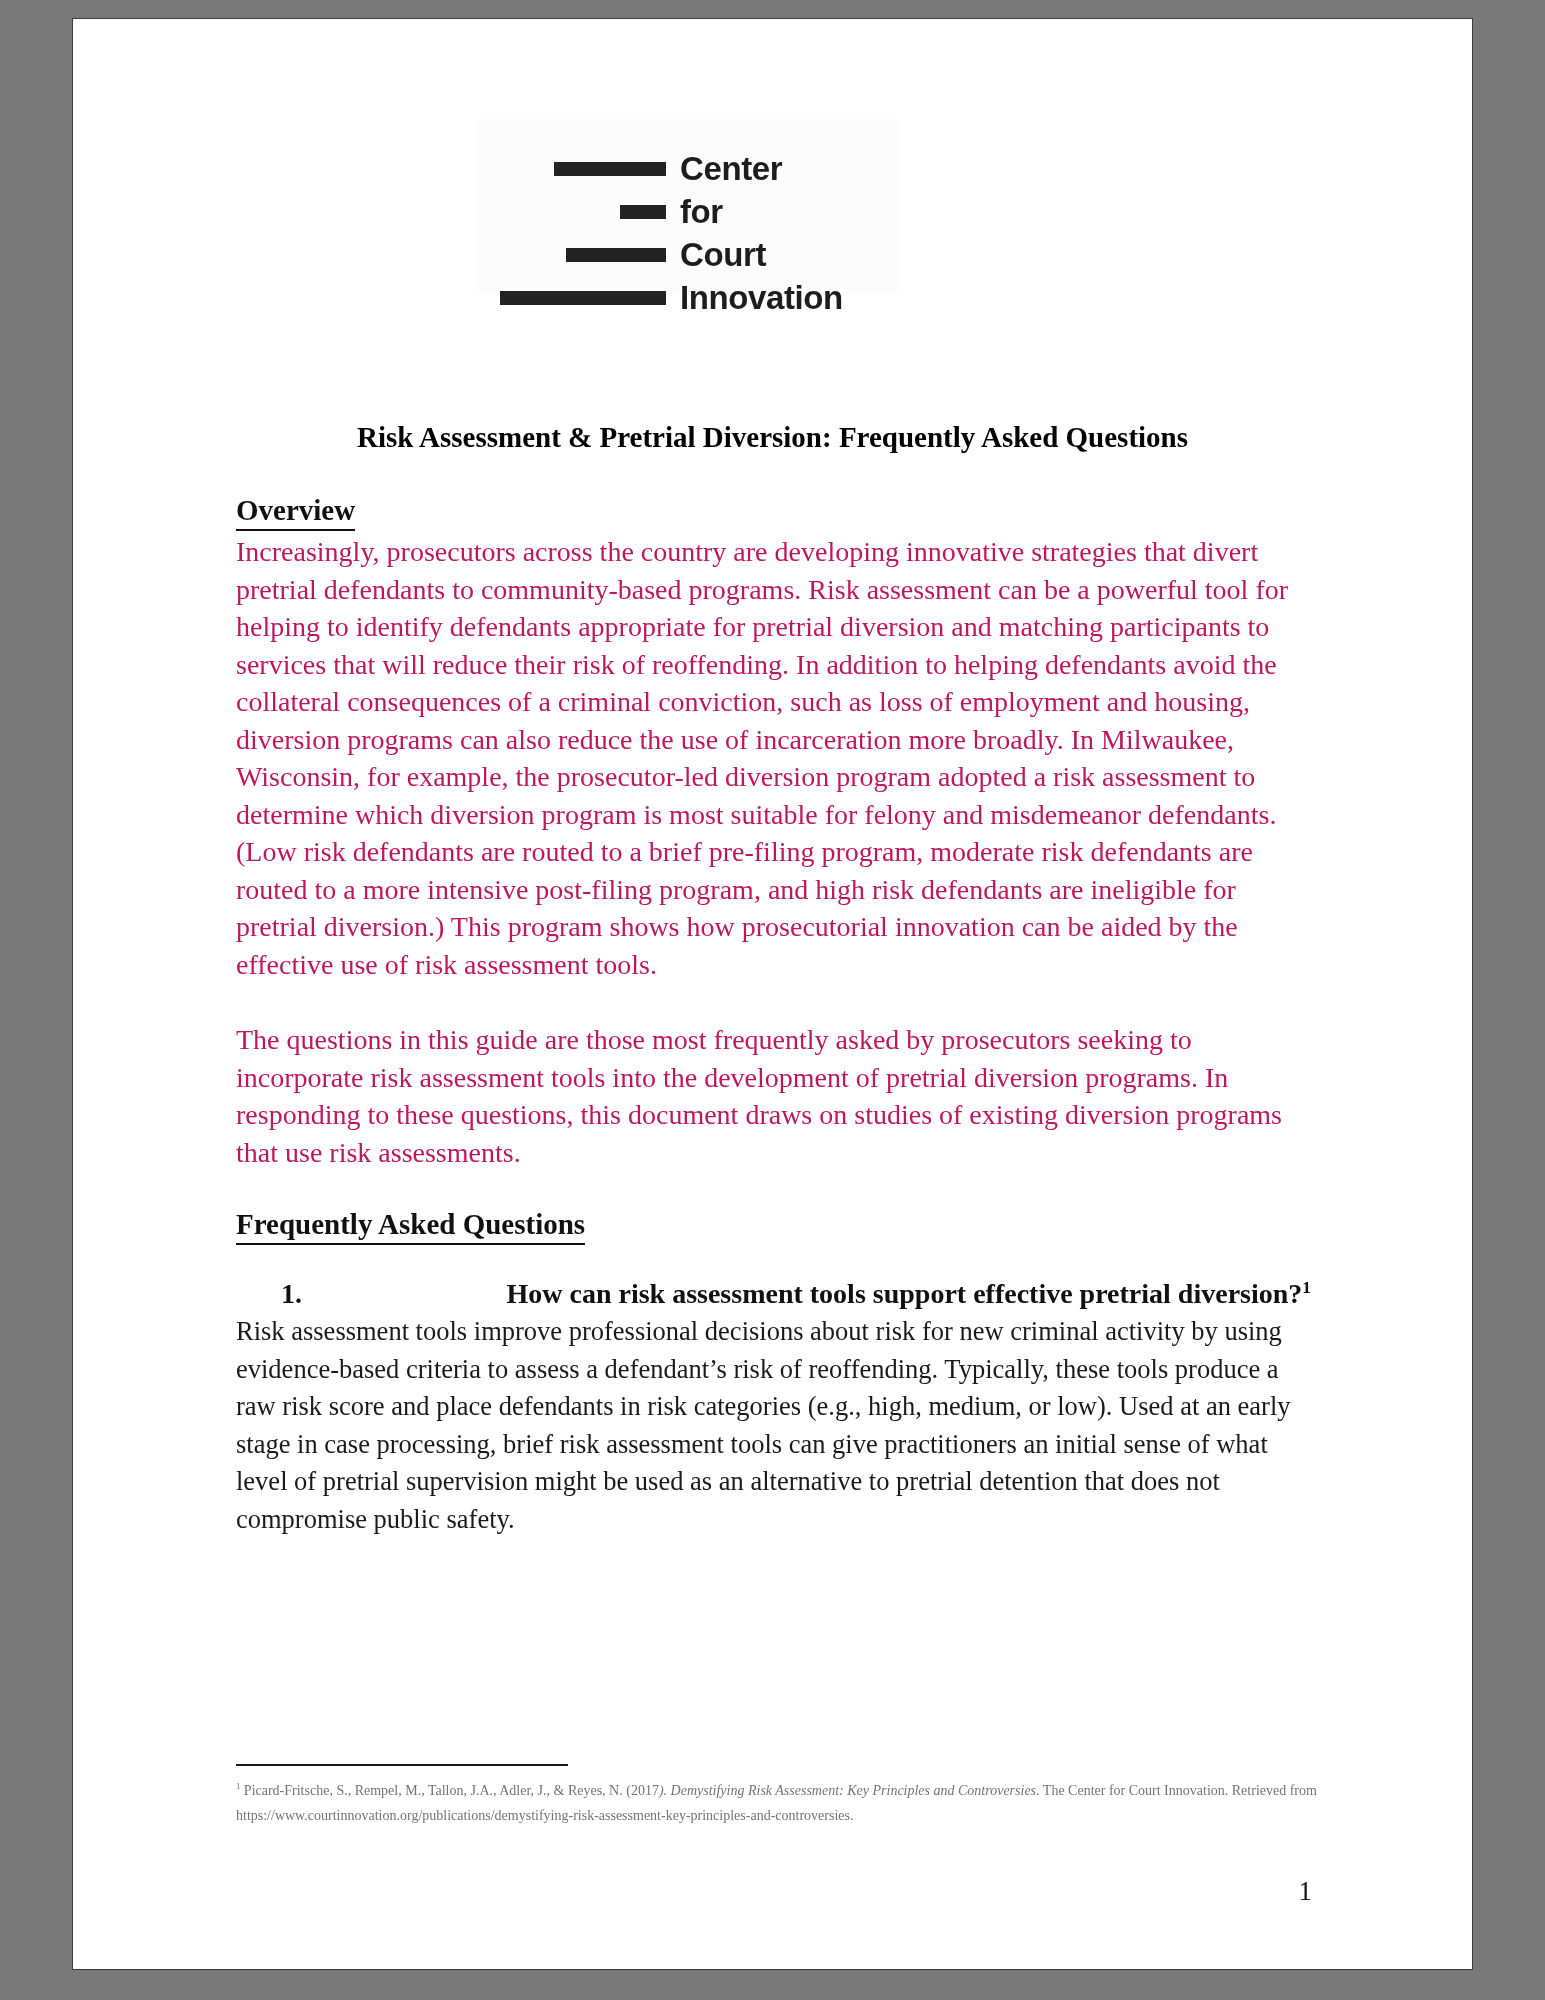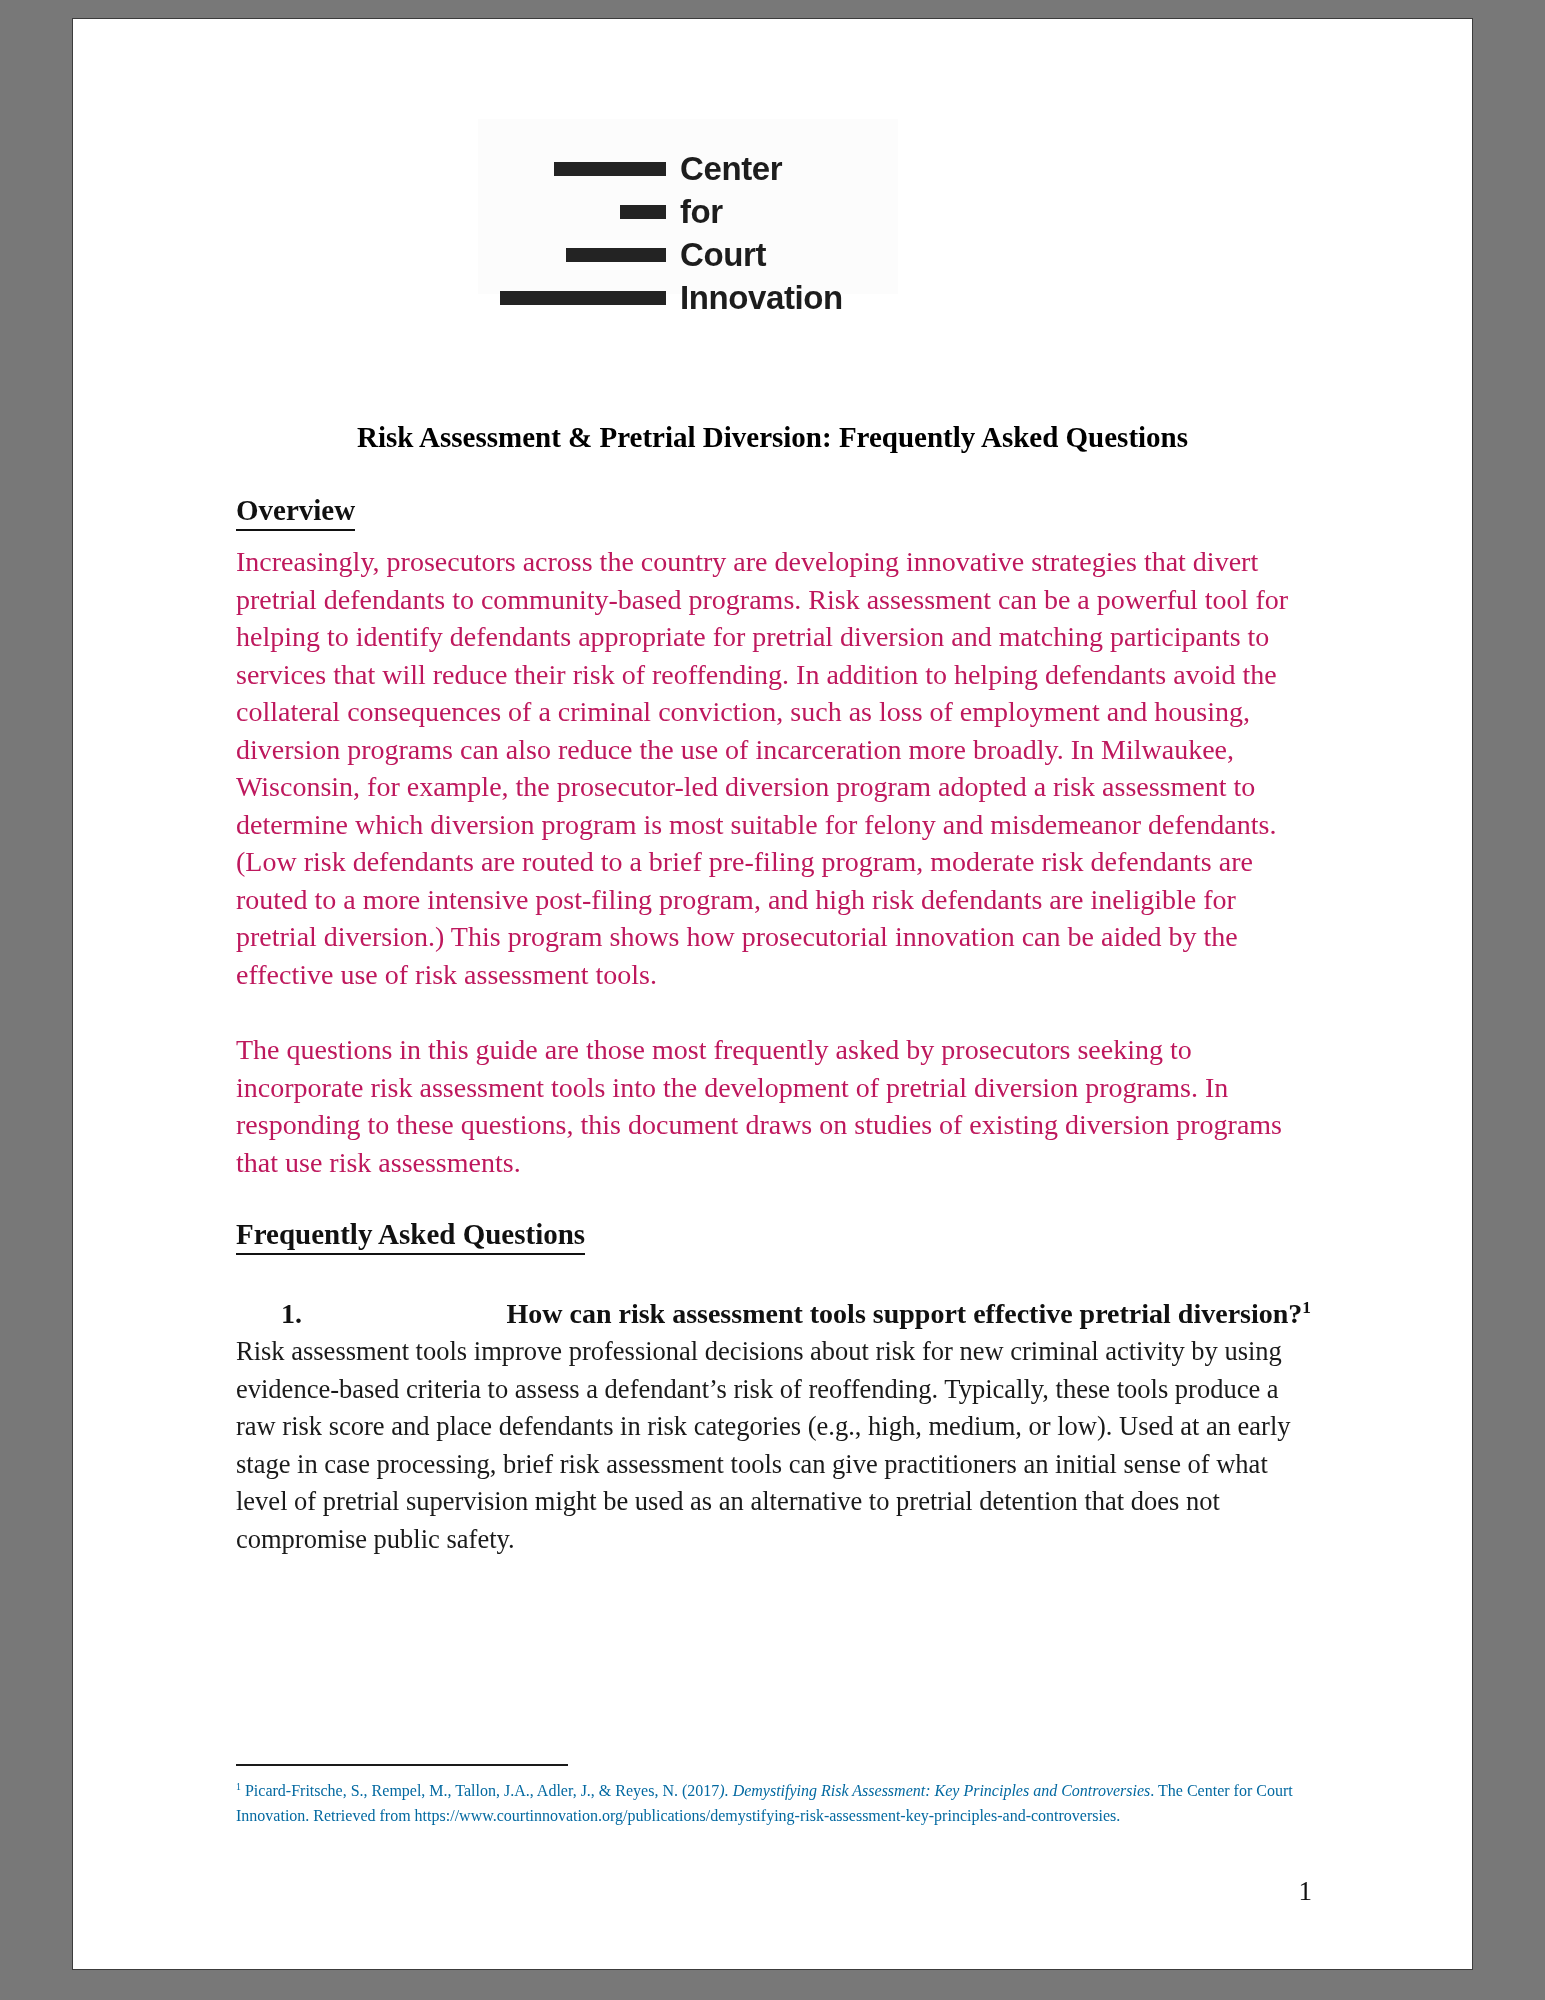--- a/index.html
+++ b/index.html
@@ -94,21 +94,21 @@
     width: 1075px;
   }
 
   .section-heading {
     font-weight: bold;
     font-size: 29px;
     line-height: 38px;
     color: #111;
     display: inline-block;
     border-bottom: 2px solid #111;
-    margin: 0 0 12px 0;
+    margin: 0 0 2px 0;
   }
   .heading-wrap { margin: 0; }
 
   p.body-par {
     margin: 0;
     font-size: 28px;
     line-height: 37.5px;
     color: #be185d;
     text-align: left;
   }
@@ -153,23 +153,23 @@
     width: 1090px;
   }
   .footnote-rule {
     width: 332px;
     height: 0;
     border-top: 2px solid #1a1a1a;
     margin-bottom: 12px;
   }
   .footnote-text {
     margin: 0;
-    font-size: 16px;
+    font-size: 14px;
     line-height: 25px;
-    color: #0369a1;
+    color: #737373;
   }
   .footnote-text i { font-style: italic; }
 
   
   .page-number {
     position: absolute;
     right: 160px;
     bottom: 62px;
     font-size: 27px;
     color: #111;

